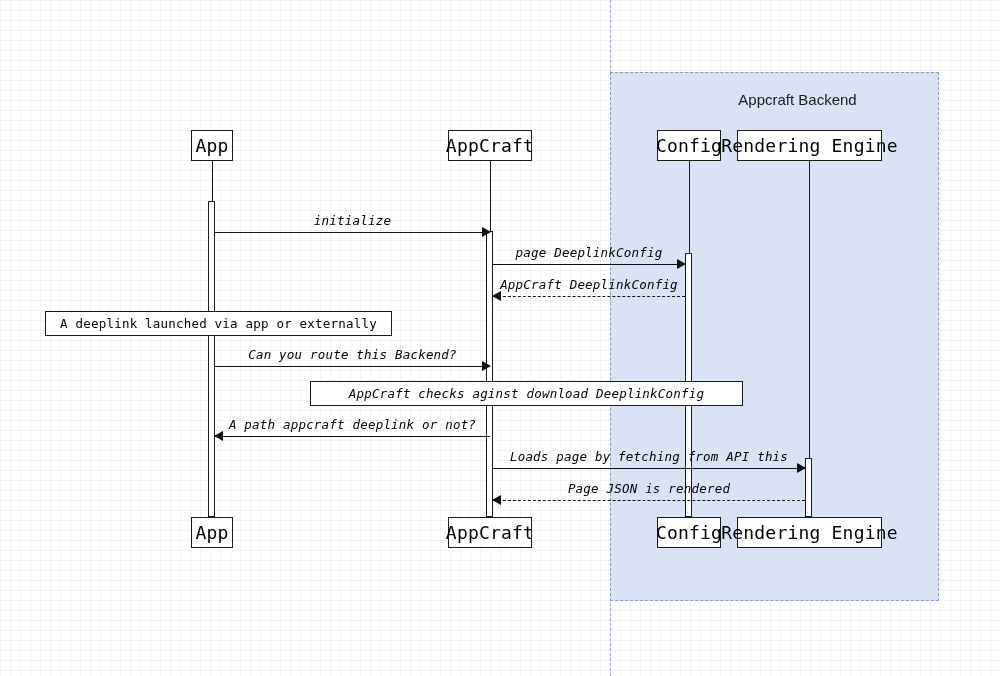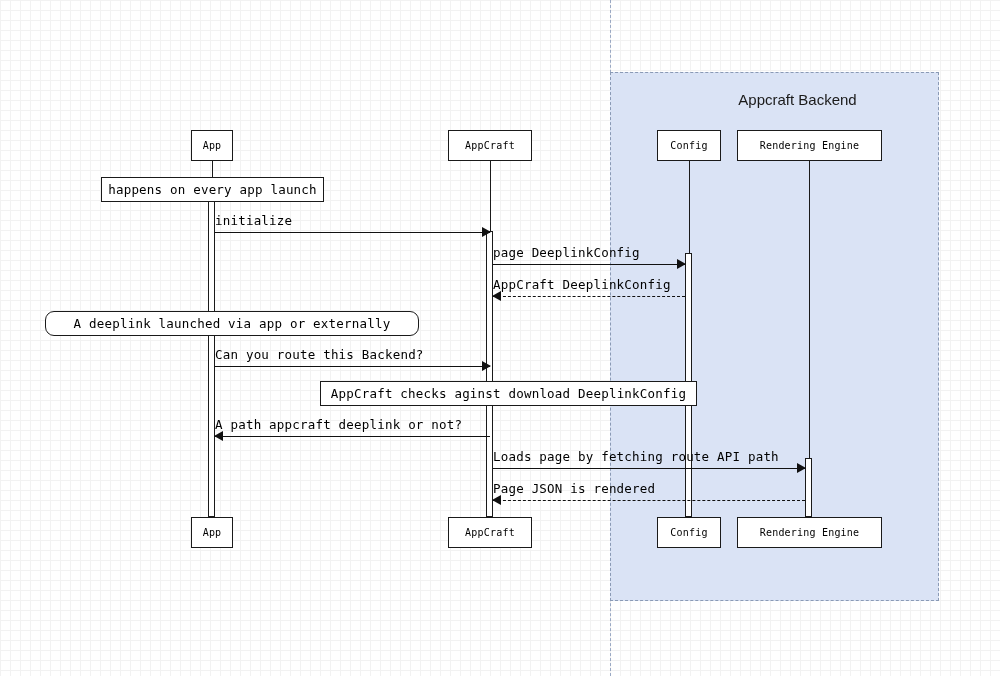--- a/index.html
+++ b/index.html
@@ -42,21 +42,21 @@
     position:absolute;width:0;border-left:1.6px solid #1a1a1a;
   }
   .activation{
     position:absolute;background:#ffffff;
     border:1.6px solid #1a1a1a;box-sizing:border-box;
   }
   .actor-box{
     position:absolute;background:#ffffff;
     border:1.8px solid #1a1a1a;box-sizing:border-box;
     display:flex;align-items:center;justify-content:center;
-    font-size:10px;color:#000;white-space:nowrap;letter-spacing:.2px;
+    font-size:18px;color:#000;white-space:nowrap;letter-spacing:.2px;
   }
   
   .note-box{
     position:absolute;background:#ffffff;
     border:1.8px solid #1a1a1a;box-sizing:border-box;
     display:flex;align-items:center;justify-content:center;
     font-size:12.5px;color:#000;white-space:nowrap;letter-spacing:.2px;
   }
   
   .msg{position:absolute;height:0;}
@@ -69,22 +69,22 @@
   }
   .msg .head{
     position:absolute;top:-5px;width:0;height:0;
     border-top:5px solid transparent;
     border-bottom:5px solid transparent;
   }
   .msg .head.right{right:-1px;border-left:9px solid #111;}
   .msg .head.left{left:-1px;border-right:9px solid #111;}
   .msg .label{
     position:absolute;bottom:4px;width:100%;
-    text-align:left;font-size:12.5px;color:#000;
-    white-space:nowrap;letter-spacing:.2px;
+    text-align:center;font-size:12.5px;color:#000;
+    white-space:nowrap;letter-spacing:.2px;font-style:italic;
   }
 </style>
 </head>
 <body>
 
 <div id="canvas">
 
   <div class="guide-line" style="left:610px;"></div>
 
   <div class="group-box" style="left:610px;top:72px;width:329px;height:529px;">
@@ -104,23 +104,22 @@
   <div class="actor-box" style="left:191px;top:130px;width:42px;height:31px;">App</div>
   <div class="actor-box" style="left:448px;top:130px;width:84px;height:31px;">AppCraft</div>
   <div class="actor-box" style="left:657px;top:130px;width:64px;height:31px;">Config</div>
   <div class="actor-box" style="left:737px;top:130px;width:145px;height:31px;">Rendering Engine</div>
 
   <div class="actor-box" style="left:191px;top:517px;width:42px;height:31px;">App</div>
   <div class="actor-box" style="left:448px;top:517px;width:84px;height:31px;">AppCraft</div>
   <div class="actor-box" style="left:657px;top:517px;width:64px;height:31px;">Config</div>
   <div class="actor-box" style="left:737px;top:517px;width:145px;height:31px;">Rendering Engine</div>
 
-  <div class="note-box" style="left:101px;top:177px;width:223px;height:25px;">happens on every app launch</div>
-  <div class="note-box" style="left:45px;top:311px;width:374px;height:25px;border-radius:9px;">A deeplink launched via app or externally</div>
-  <div class="note-box" style="left:320px;top:381px;width:377px;height:25px;">AppCraft checks aginst download DeeplinkConfig</div>
+  <div class="note-box" style="left:45px;top:311px;width:347px;height:25px;">A deeplink launched via app or externally</div>
+  <div class="note-box" style="left:310px;top:381px;width:433px;height:25px;font-style:italic;">AppCraft checks aginst download DeeplinkConfig</div>
 
   <div class="msg" style="left:215px;top:232px;width:275px;">
     <div class="line"></div>
     <div class="head right"></div>
     <div class="label">initialize</div>
   </div>
 
   <div class="msg" style="left:493px;top:264px;width:192px;">
     <div class="line"></div>
     <div class="head right"></div>
@@ -141,21 +140,21 @@
 
   <div class="msg" style="left:215px;top:436px;width:275px;">
     <div class="line"></div>
     <div class="head left"></div>
     <div class="label">A path appcraft deeplink or not?</div>
   </div>
 
   <div class="msg" style="left:493px;top:468px;width:312px;">
     <div class="line"></div>
     <div class="head right"></div>
-    <div class="label">Loads page by fetching route API path</div>
+    <div class="label">Loads page by fetching from API this</div>
   </div>
 
   <div class="msg dashed" style="left:493px;top:500px;width:312px;">
     <div class="line"></div>
     <div class="head left"></div>
     <div class="label">Page JSON is rendered</div>
   </div>
 
 </div>
 

